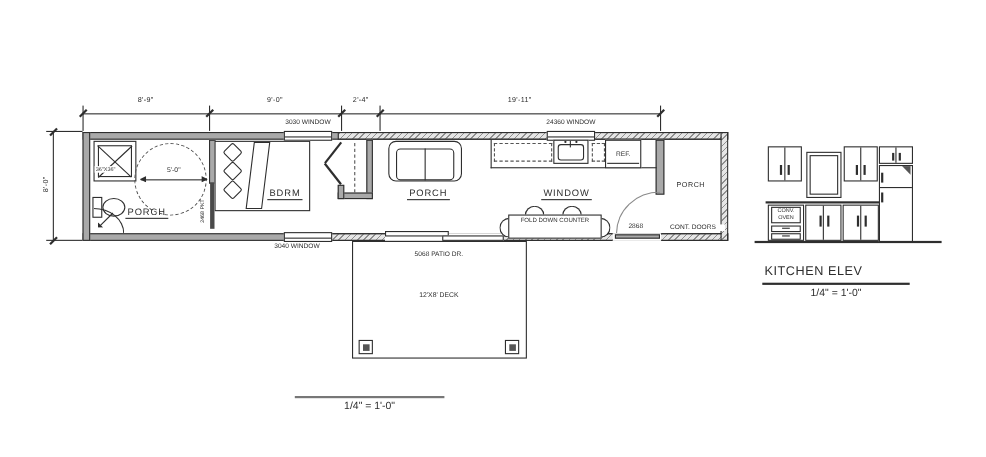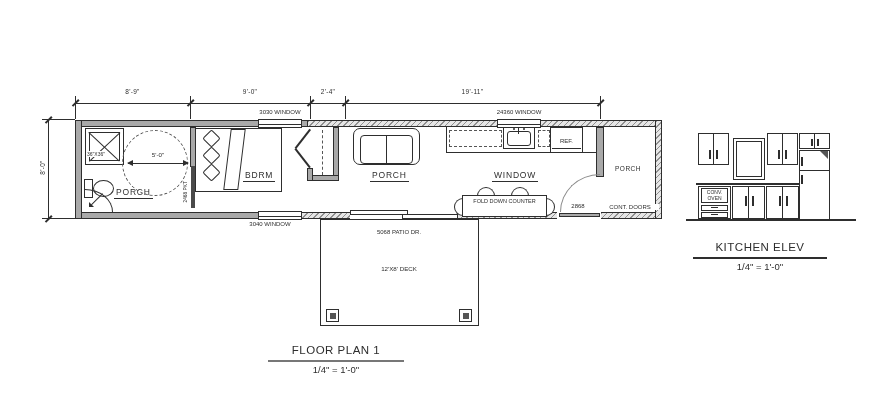--- a/index.html
+++ b/index.html
@@ -14,21 +14,21 @@
   .line{position:absolute;background:#2e2e2e;}
   .tick{position:absolute;width:9px;height:1.5px;background:#2e2e2e;transform:rotate(-45deg);}
   .fix{position:absolute;box-sizing:border-box;background:#fff;border:1px solid #2e2e2e;}
   .nofill{position:absolute;box-sizing:border-box;border:1px solid #2e2e2e;}
   .dashedbox{position:absolute;box-sizing:border-box;border:1px dashed #555;}
   .dimtext{position:absolute;font-size:6.5px;letter-spacing:.3px;white-space:nowrap;text-align:center;}
   .small{position:absolute;font-size:6px;white-space:nowrap;text-align:center;}
   .tiny{position:absolute;font-size:5px;white-space:nowrap;}
   .roomlbl{position:absolute;font-size:8.5px;letter-spacing:.8px;white-space:nowrap;
            border-bottom:1px solid #2e2e2e;padding:0 2px 1px 2px;}
-  .title{position:absolute;font-size:11.5px;letter-spacing:.5px;white-space:nowrap;text-align:center;}
+  .title{position:absolute;font-size:11.5px;letter-spacing:.5px;white-space:nowrap;}
   .scaletxt{position:absolute;font-size:9.5px;white-space:nowrap;text-align:center;}
   .arcTL{position:absolute;box-sizing:border-box;border-top:1px solid #8a8a8a;border-left:1px solid #8a8a8a;
          border-top-left-radius:100% 100%;}
   .arcTR{position:absolute;box-sizing:border-box;border-top:1px solid #2e2e2e;border-right:1px solid #2e2e2e;
          border-top-right-radius:100% 100%;}
   .stoolTop{position:absolute;box-sizing:border-box;border:1px solid #2e2e2e;border-bottom:none;
             border-radius:9px 9px 0 0;background:#fff;}
   .stoolL{position:absolute;box-sizing:border-box;border:1px solid #2e2e2e;border-right:none;
           border-radius:9px 0 0 9px;background:#fff;}
   .stoolR{position:absolute;box-sizing:border-box;border:1px solid #2e2e2e;border-left:none;
@@ -155,21 +155,20 @@
   <div class="small" style="left:604px;top:165px;width:48px;font-size:6.5px;letter-spacing:.5px;">PORCH</div>
   <div class="small" style="left:601px;top:204px;width:58px;background:#fff;">CONT. DOORS</div>
 
   <div class="nofill" style="left:320px;top:219px;width:159px;height:107px;"></div>
   <div class="fix" style="left:326px;top:309px;width:13px;height:13px;"></div>
   <div class="abs" style="left:330px;top:313px;width:6px;height:6px;background:#555;"></div>
   <div class="fix" style="left:459px;top:309px;width:13px;height:13px;"></div>
   <div class="abs" style="left:463px;top:313px;width:6px;height:6px;background:#555;"></div>
   <div class="small" style="left:354px;top:265px;width:90px;font-size:6.2px;">12'X8' DECK</div>
 
-  <div class="title" style="left:270px;top:344px;width:132px;">FLOOR PLAN 1</div>
   <div class="abs" style="left:268px;top:360px;width:136px;height:2px;background:#777;"></div>
   <div class="scaletxt" style="left:270px;top:364px;width:132px;">1/4" = 1'-0"</div>
 
   <div class="line" style="left:686px;top:219px;width:170px;height:2px;"></div>
 
   <div class="fix" style="left:698px;top:133px;width:31px;height:32px;"></div>
   <div class="line" style="left:713px;top:134px;width:1px;height:30px;"></div>
   <div class="line" style="left:709px;top:150px;width:2px;height:9px;"></div>
   <div class="line" style="left:716px;top:150px;width:2px;height:9px;"></div>
 

